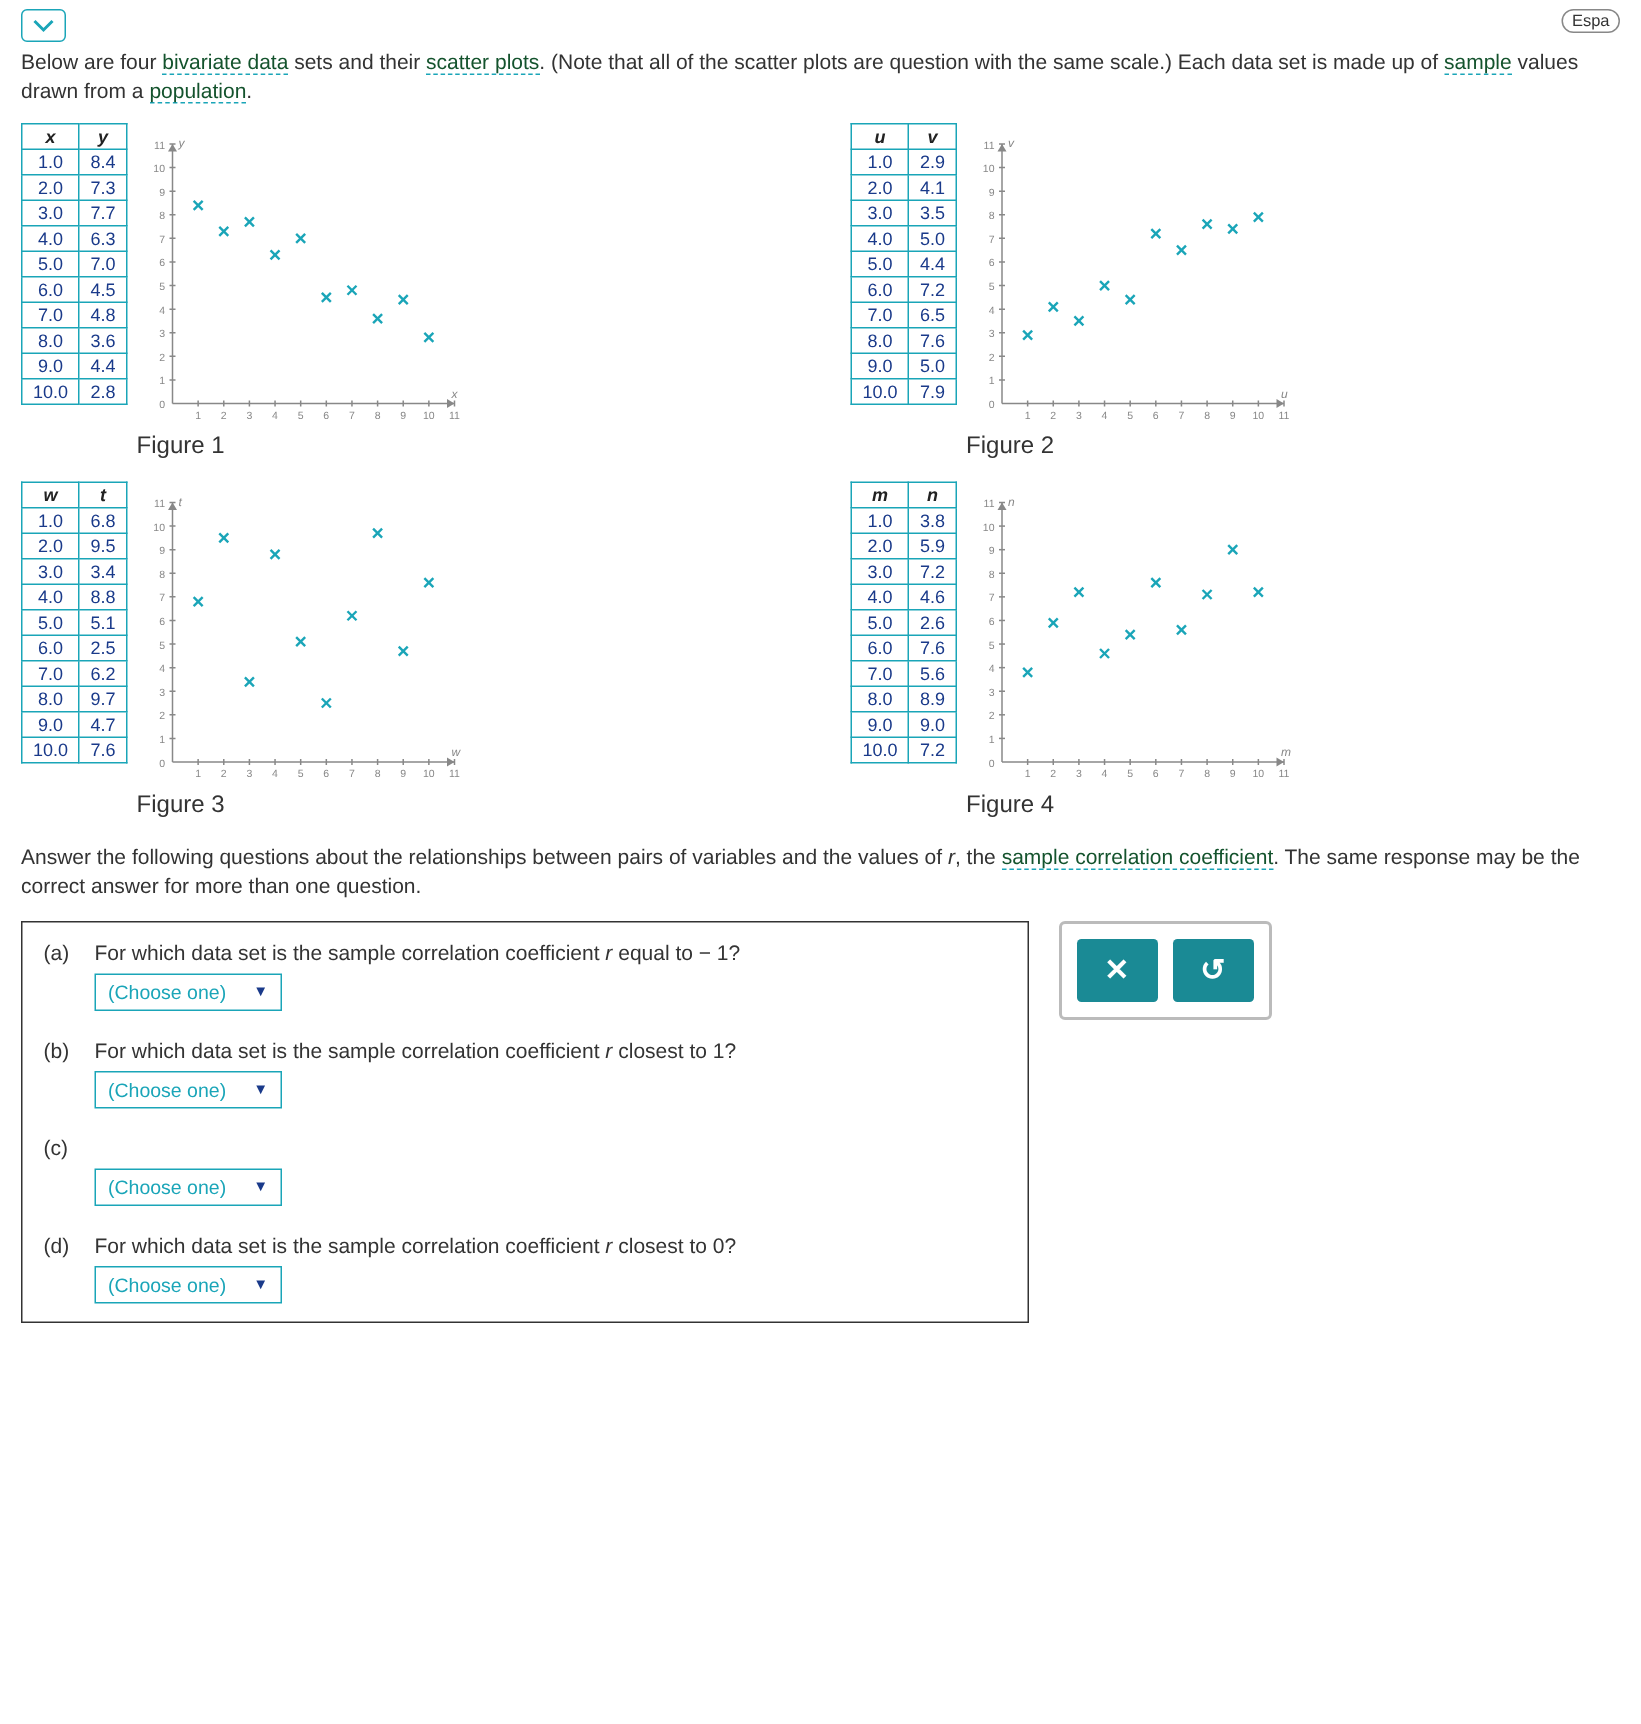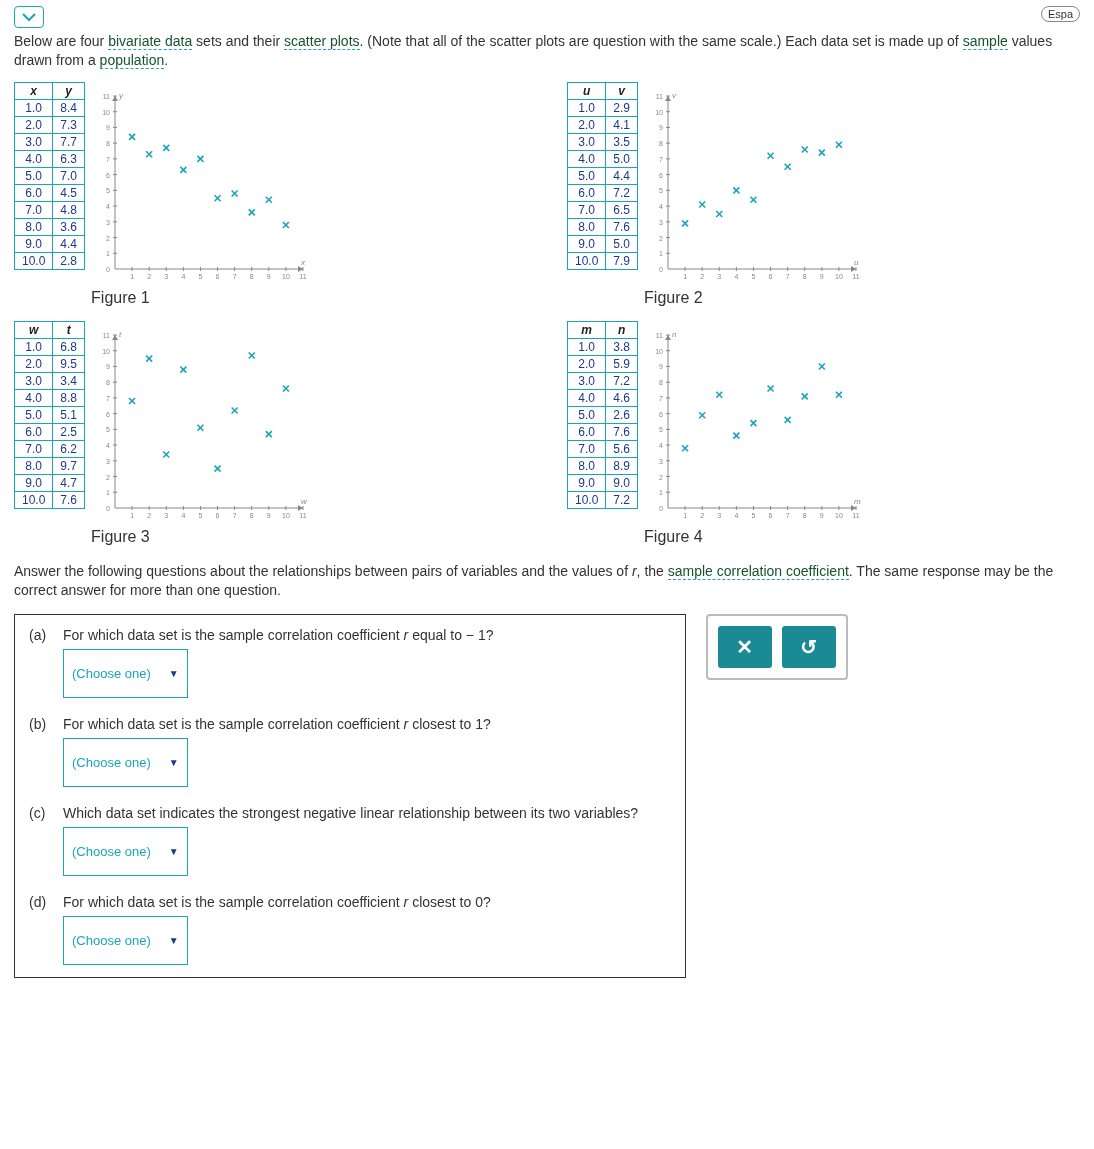--- a/index.html
+++ b/index.html
@@ -15,21 +15,21 @@
   table.data th{font-style:italic;font-weight:bold;color:#222;}
   table.data td{color:#1a3a8a;}
   .fig{display:flex;flex-direction:column;}
   .figlabel{font-size:16px;color:#333;margin-top:2px;}
   svg.plot{width:220px;height:205px;}
   .ptext{margin:8px 0 14px 0;line-height:1.35;}
   .qbox{border:1px solid #333;padding:12px 14px;width:63%;box-sizing:border-box;}
   .qrow{display:flex;margin-bottom:18px;gap:10px;}
   .ql{width:24px;}
   .qtxt{flex:1;}
-  .select{border:1px solid #1aa5b8;color:#1aa5b8;padding:16px 8px;display:inline-flex;align-items:center;gap:18px;margin-top:6px;font-size:13px;}
+  .select{border:1px solid #1aa5b8;color:#1aa5b8;padding:4px 8px;display:inline-flex;align-items:center;gap:18px;margin-top:6px;font-size:13px;}
   .select .car{color:#1a3a8a;font-size:10px;}
   .answer-area{display:flex;align-items:flex-start;gap:20px;}
   .btns{border:2px solid #bbb;border-radius:4px;padding:10px;display:flex;gap:10px;height:fit-content;}
   .btn{width:54px;height:42px;background:#1a8a95;color:#fff;border-radius:3px;display:flex;align-items:center;justify-content:center;font-size:20px;font-weight:bold;}
 </style>
 </head>
 <body>
 
 <div class="top-row">
   <div class="chev">
@@ -653,21 +653,21 @@
         <span><span>For which data set is the sample correlation coefficient </span><i>r</i><span> closest to 1?</span></span><br>
         <div class="select">
             <span>(Choose one)</span>
             <span class="car">▼</span>
           </div>
       </div>
     </div>
     <div class="qrow">
       <div class="ql">(c)</div>
       <div class="qtxt">
-        <span>Which data set indicates the strongest negative linear relationship between its two variables?</span><br>
+        <br>
         <div class="select">
             <span>(Choose one)</span>
             <span class="car">▼</span>
           </div>
       </div>
     </div>
     <div class="qrow" style="margin-bottom:0">
       <div class="ql">(d)</div>
       <div class="qtxt">
         <span><span>For which data set is the sample correlation coefficient </span><i>r</i><span> closest to 0?</span></span><br>

